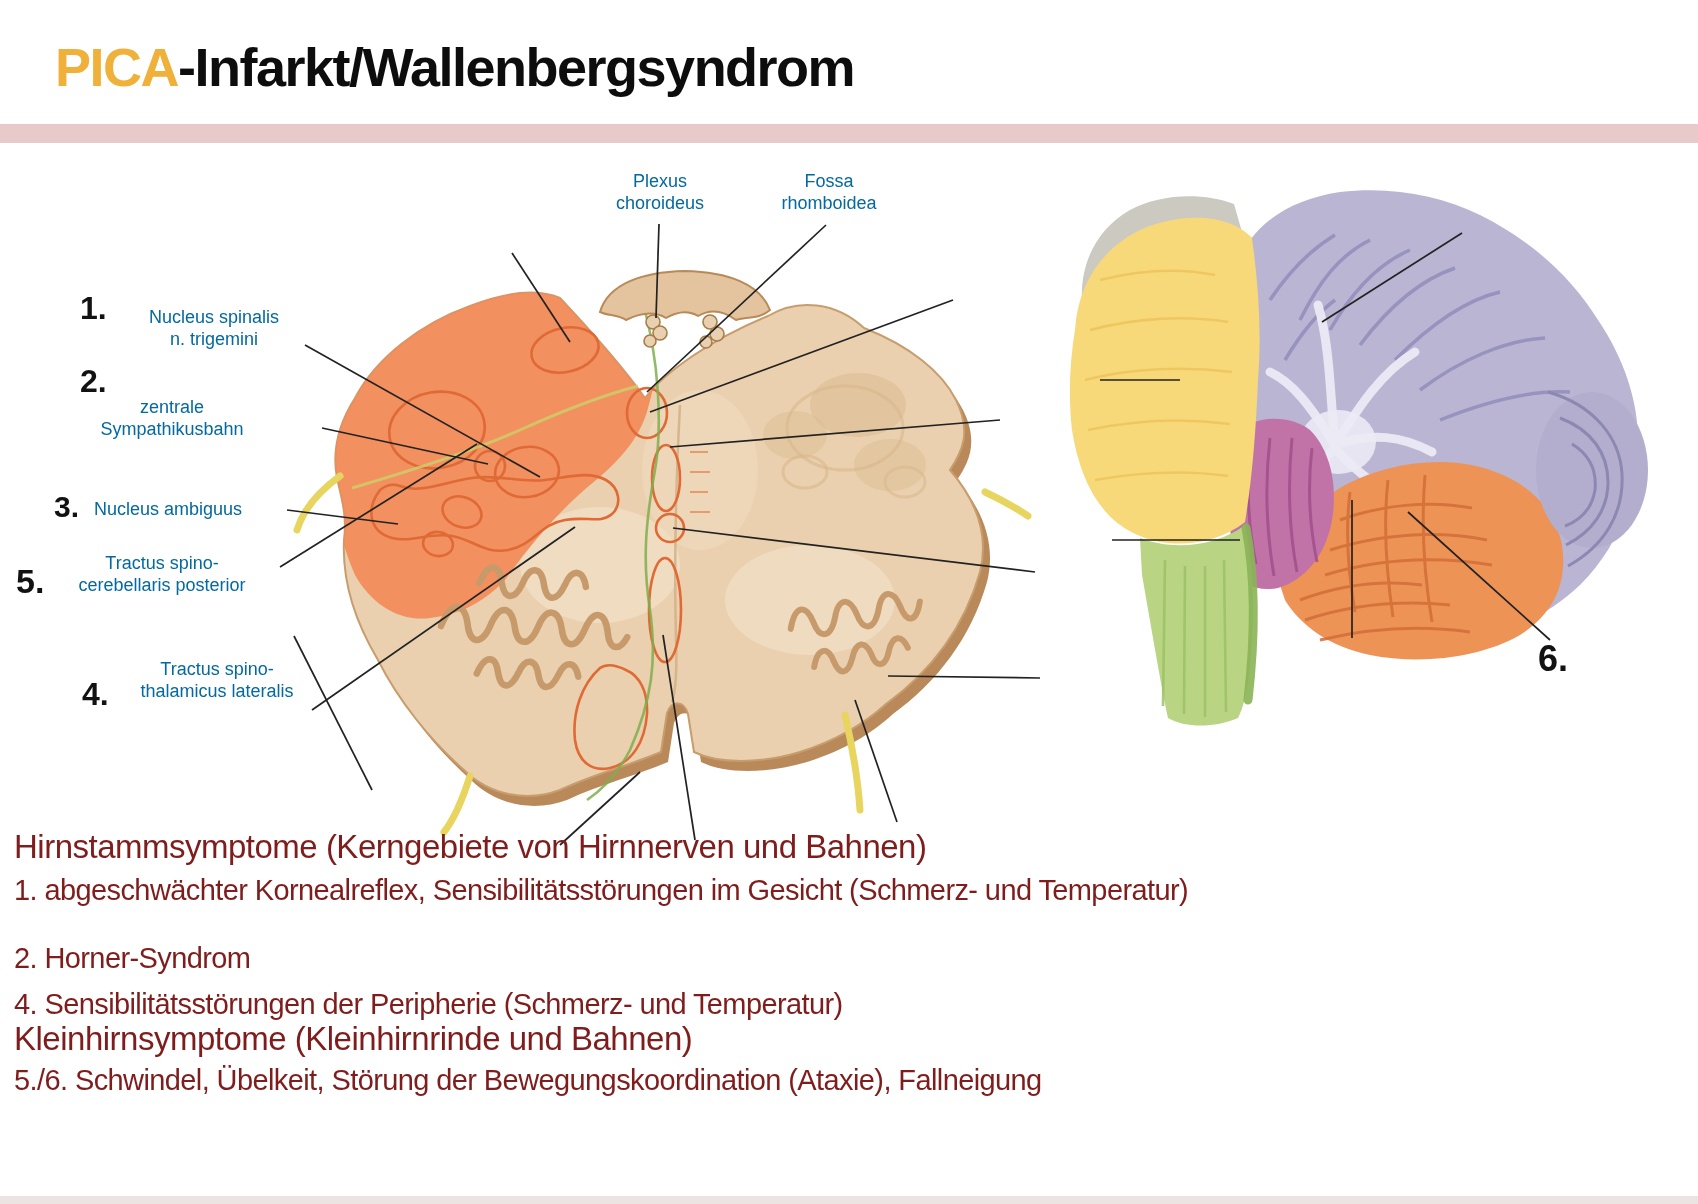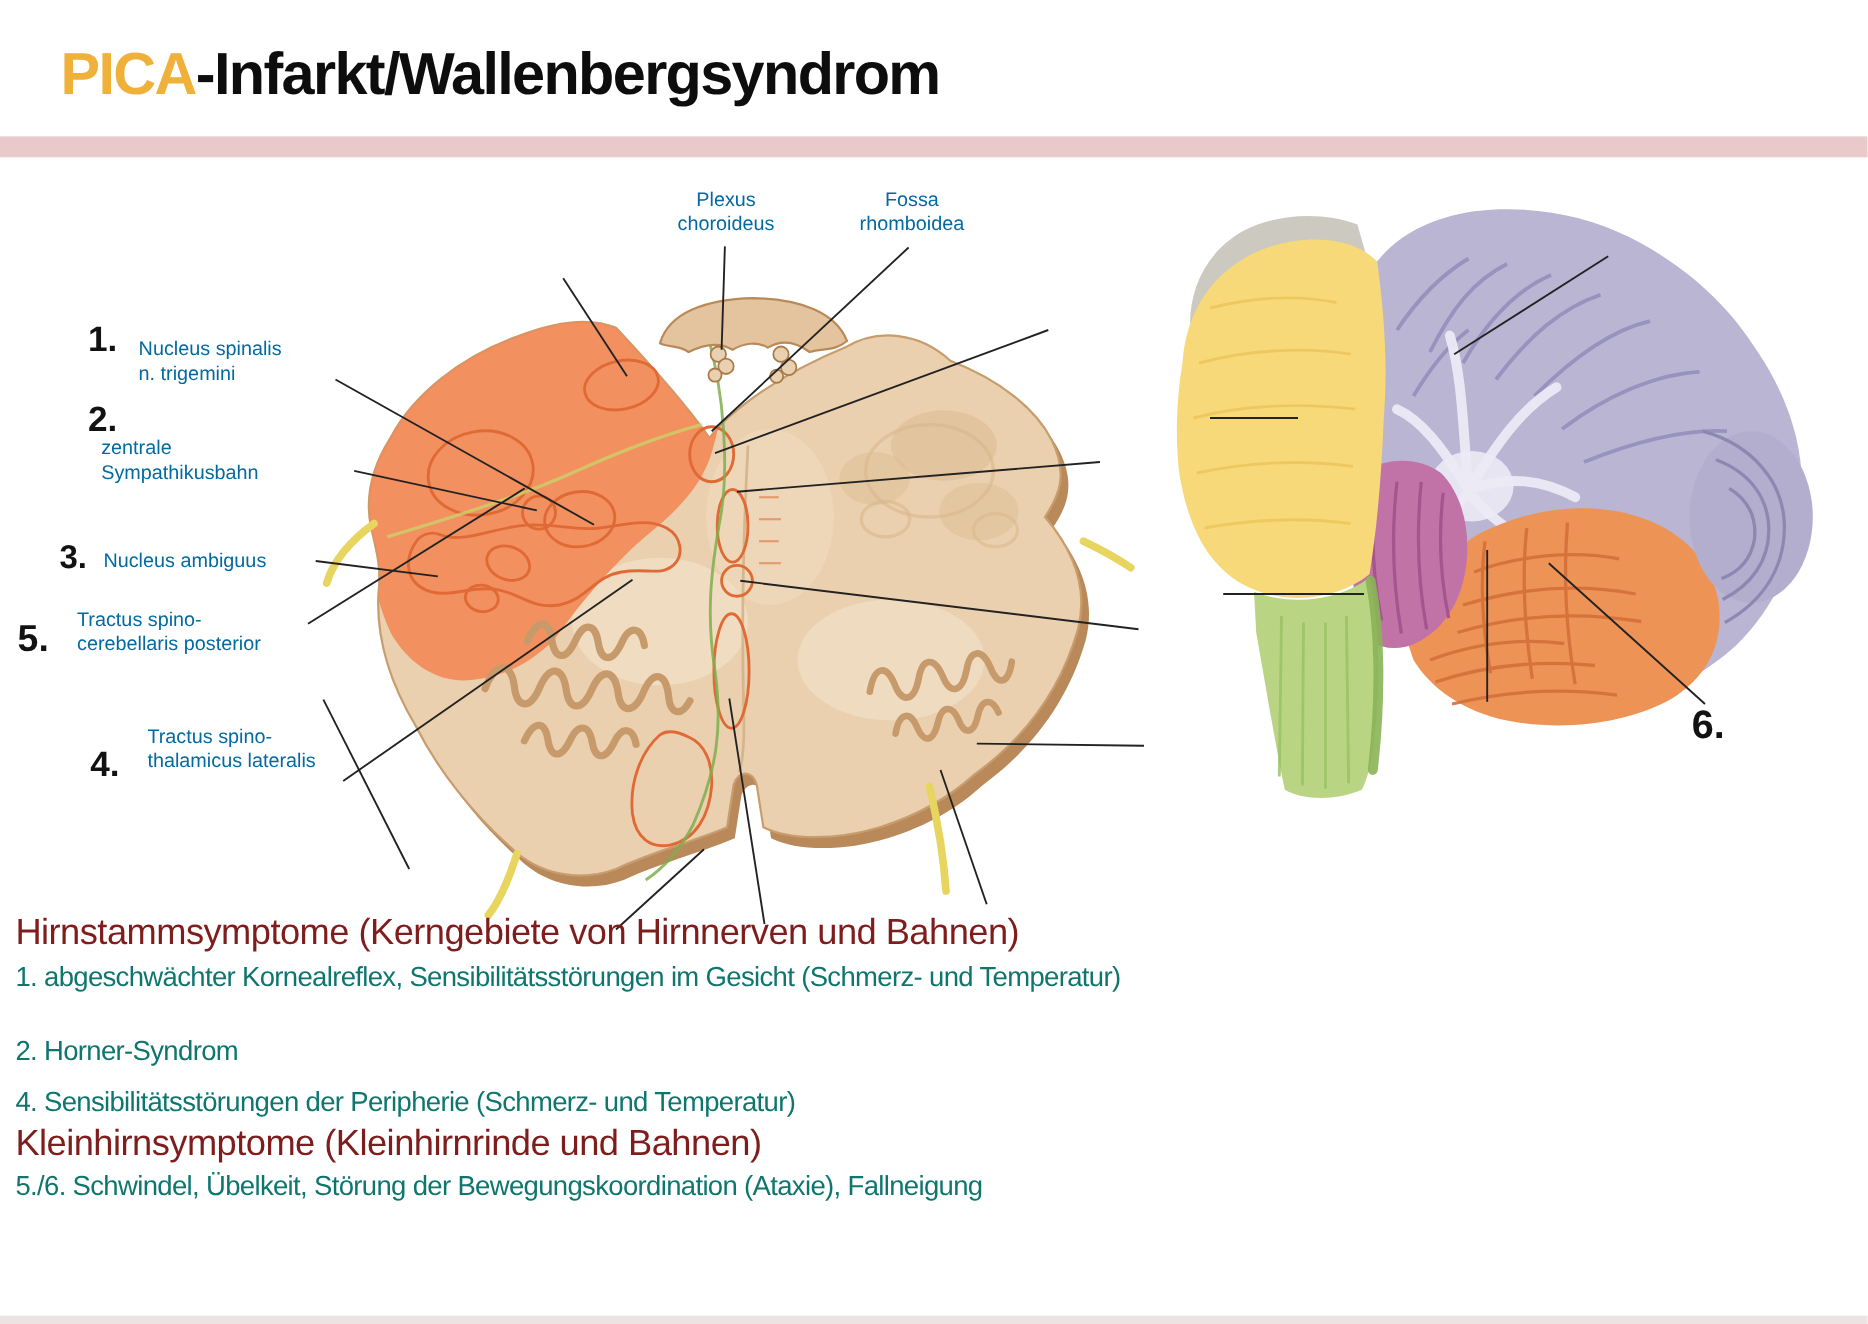--- a/index.html
+++ b/index.html
@@ -5,26 +5,26 @@
   html,body{margin:0;padding:0;background:#ffffff;}
   #slide{position:relative;width:1698px;height:1204px;background:#ffffff;overflow:hidden;
          font-family:"Liberation Sans",sans-serif;}
   
   #title{position:absolute;left:55px;top:36px;font-size:54px;font-weight:700;letter-spacing:-1.5px;color:#0d0d0d;white-space:nowrap;}
   #title .hl{color:#f0b13a;}
   #divider{position:absolute;left:0;top:124px;width:1698px;height:19px;}
   #bottomstrip{position:absolute;left:0;top:1196px;width:1698px;height:8px;}
   
   .fig-label{position:absolute;font-size:18px;line-height:1.24;color:#0369a1;white-space:pre-line;}
-  .fig-label.right{text-align:left;}
+  .fig-label.right{text-align:center;}
   .fig-label.center{text-align:center;}
   .fig-num{position:absolute;font-weight:700;color:#121212;}
   
   .sym-head{position:absolute;left:14px;font-size:33px;color:#7f1d1d;letter-spacing:-0.5px;white-space:nowrap;}
-  .sym-item{position:absolute;left:14px;font-size:25px;color:#0f766e;letter-spacing:-0.6px;white-space:nowrap;}
+  .sym-item{position:absolute;left:14px;font-size:29px;color:#7f1d1d;letter-spacing:-0.6px;white-space:nowrap;}
   svg{position:absolute;left:0;top:0;}
 </style>
 </head>
 <body>
 
 <div id="slide">
 
   <div id="title"><span class="hl" style="color: rgb(240, 177, 58);">PICA</span><span>-Infarkt/Wallenbergsyndrom</span></div>
   <div id="divider" style="background:#e8caca"></div>
 

